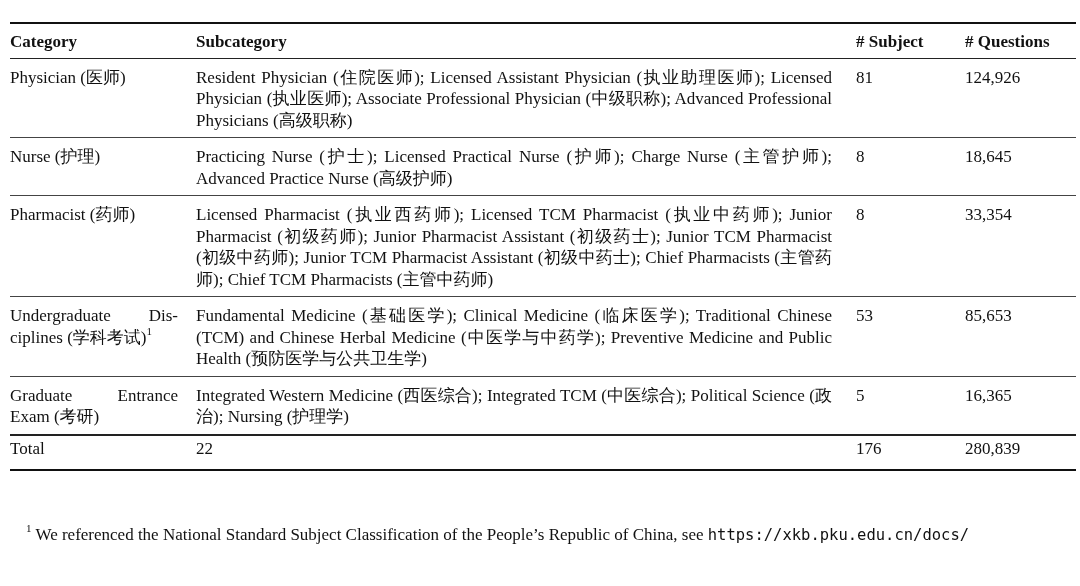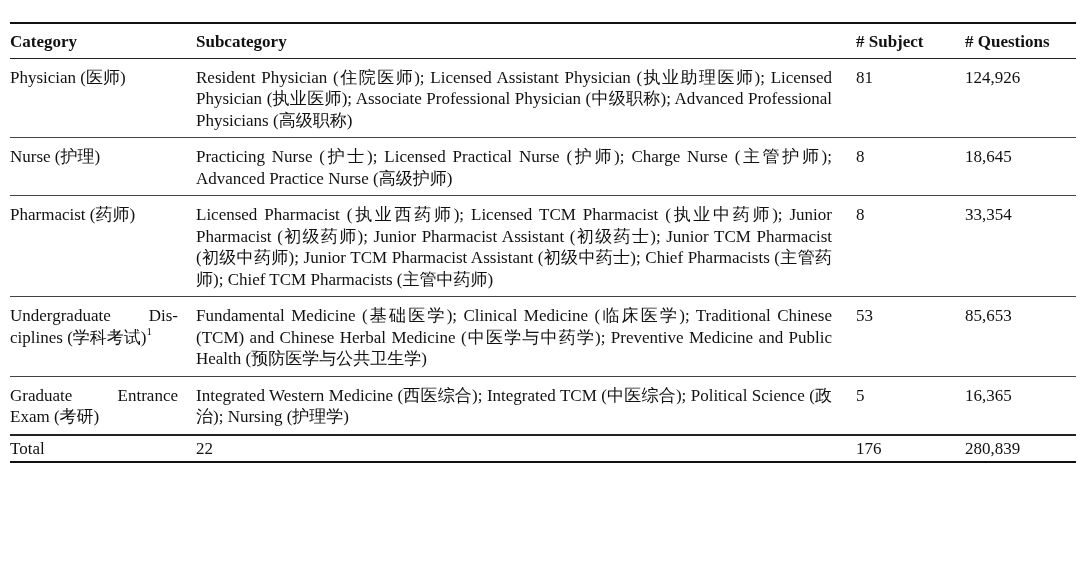--- a/index.html
+++ b/index.html
@@ -38,21 +38,21 @@
   tbody tr td {
     padding: 8px 0 6px 0;
     vertical-align: top;
     text-align: left;
     border-bottom: 1.5px solid #444;
   }
   tbody tr.last-data td {
     border-bottom: 2px solid #222;
   }
   tfoot tr td {
-    padding: 2px 0 2px 0;
+    padding: 2px 0 10px 0;
     border-bottom: 2.5px solid #111;
     vertical-align: top;
   }
   col.c1 { width: 186px; }
   col.c2 { width: 660px; }
   col.c3 { width: 109px; }
   col.c4 { width: 111px; }
   .cat {
     padding-right: 18px;
     text-align: justify;
@@ -140,13 +140,14 @@
         <td>Total</td>
         <td>22</td>
         <td>176</td>
         <td>280,839</td>
       </tr>
     </tfoot>
   </table>
 </div>
 
 <div class="footnote">
+  <div><sup>1</sup> <span>We referenced the National Standard Subject Classification of the People’s Republic of China, see</span> <span class="mono">https://xkb.pku.edu.cn/docs/</span></div>
 </div>
 
 </body></html>

